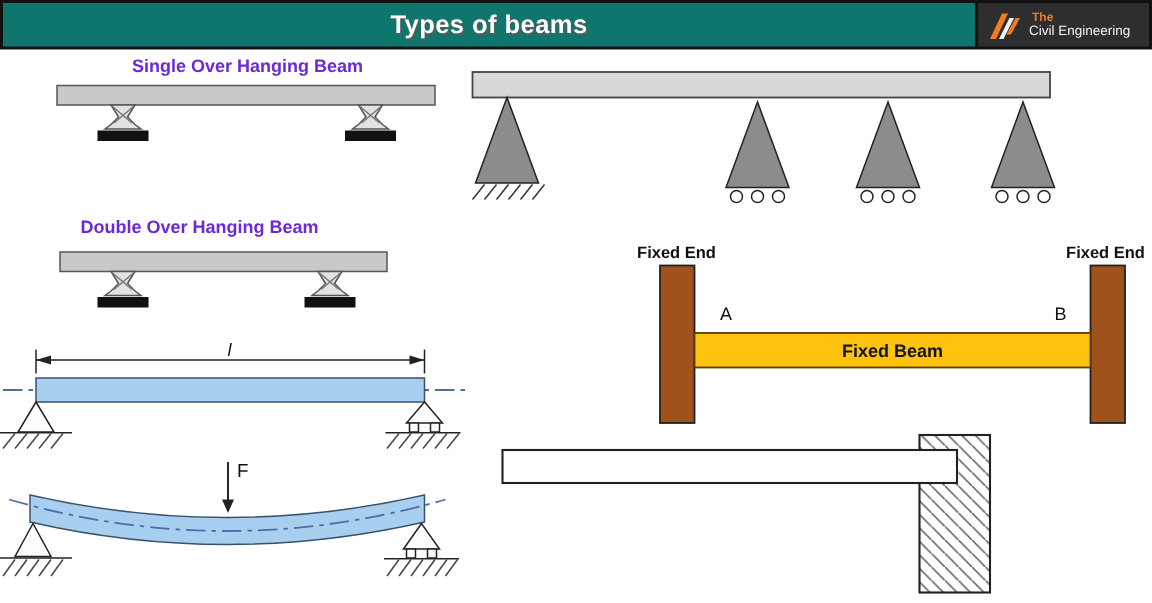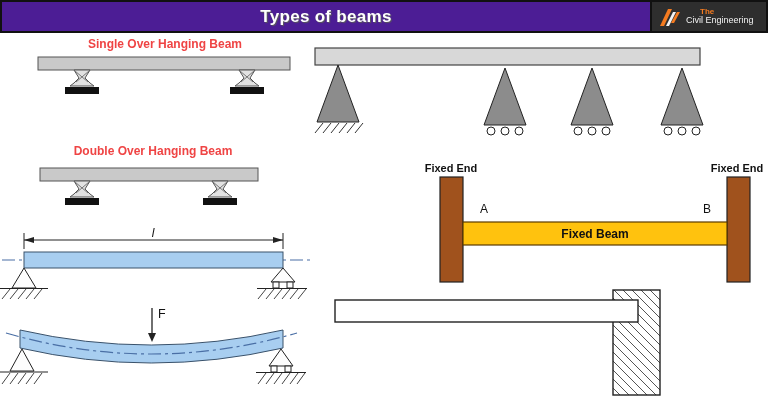--- a/index.html
+++ b/index.html
@@ -6,37 +6,37 @@
   .stage{
     position:relative;width:768px;height:402px;background:#ffffff;
     font-family:"Liberation Sans", sans-serif;overflow:hidden;
   }
   
   .header{
     position:absolute;left:0;top:0;width:768px;height:33px;
     background:#111;box-sizing:border-box;display:flex;
   }
   .title-area{
-    flex:1;margin:2px;background:#4c1d95;display:flex;
+    flex:1;margin:2px;background:#0f766e;display:flex;
     align-items:center;justify-content:center;
   }
   .page-title{
     color:#ffffff;font-size:17px;font-weight:bold;letter-spacing:.3px;
     text-shadow:1px 1px 1px #5a5a5a;
   }
   .logo-box{
     width:114px;margin:2px 2px 2px 0;background:#2e2e2e;
     display:flex;align-items:center;gap:2px;padding-left:6px;box-sizing:border-box;
   }
   .logo-text{display:flex;flex-direction:column;line-height:1.05;}
-  .logo-the{color:#f47b20;font-size:8px;font-weight:bold;margin-left:14px;}
+  .logo-the{color:#f47b20;font-size:8px;font-weight:bold;margin-left:2px;}
   .logo-brand{color:#f2f2f2;font-size:9px;font-weight:normal;white-space:nowrap;}
   
   .beam-label{
-    position:absolute;color:#ef4444;font-weight:bold;font-size:12px;
+    position:absolute;color:#6d28d9;font-weight:bold;font-size:12px;
     text-align:center;
   }
   .dg{position:absolute;}
   
   .svgtxt{font-family:"Liberation Sans",sans-serif;}
 </style>
 </head>
 <body>
 
 <div class="stage">
@@ -73,21 +73,21 @@
   </div>
 
   <div class="beam-label" style="left:36px;top:37px;width:258px;">Single Over Hanging Beam</div>
 
   <svg class="dg" style="left:36px;top:54px;" width="258" height="46" viewBox="0 0 258 46">
     <rect x="2" y="3" width="252" height="13" stroke="#555" stroke-width="1" fill="#c9c9c9"></rect>
     <use href="#pedestal" x="46" y="16"></use>
     <use href="#pedestal" x="211" y="16"></use>
   </svg>
 
-  <div class="beam-label" style="left:40px;top:144px;width:226px;">Double Over Hanging Beam</div>
+  <div class="beam-label" style="left:20px;top:144px;width:226px;">Double Over Hanging Beam</div>
 
   <svg class="dg" style="left:36px;top:162px;" width="226" height="48" viewBox="0 0 226 48">
     <rect x="4" y="6" width="218" height="13" stroke="#555" stroke-width="1" fill="#c9c9c9"></rect>
     <use href="#pedestal" x="46" y="19"></use>
     <use href="#pedestal" x="184" y="19"></use>
   </svg>
 
   <svg class="dg" style="left:0px;top:228px;" width="312" height="78" viewBox="0 0 312 78">
 
     <g>

